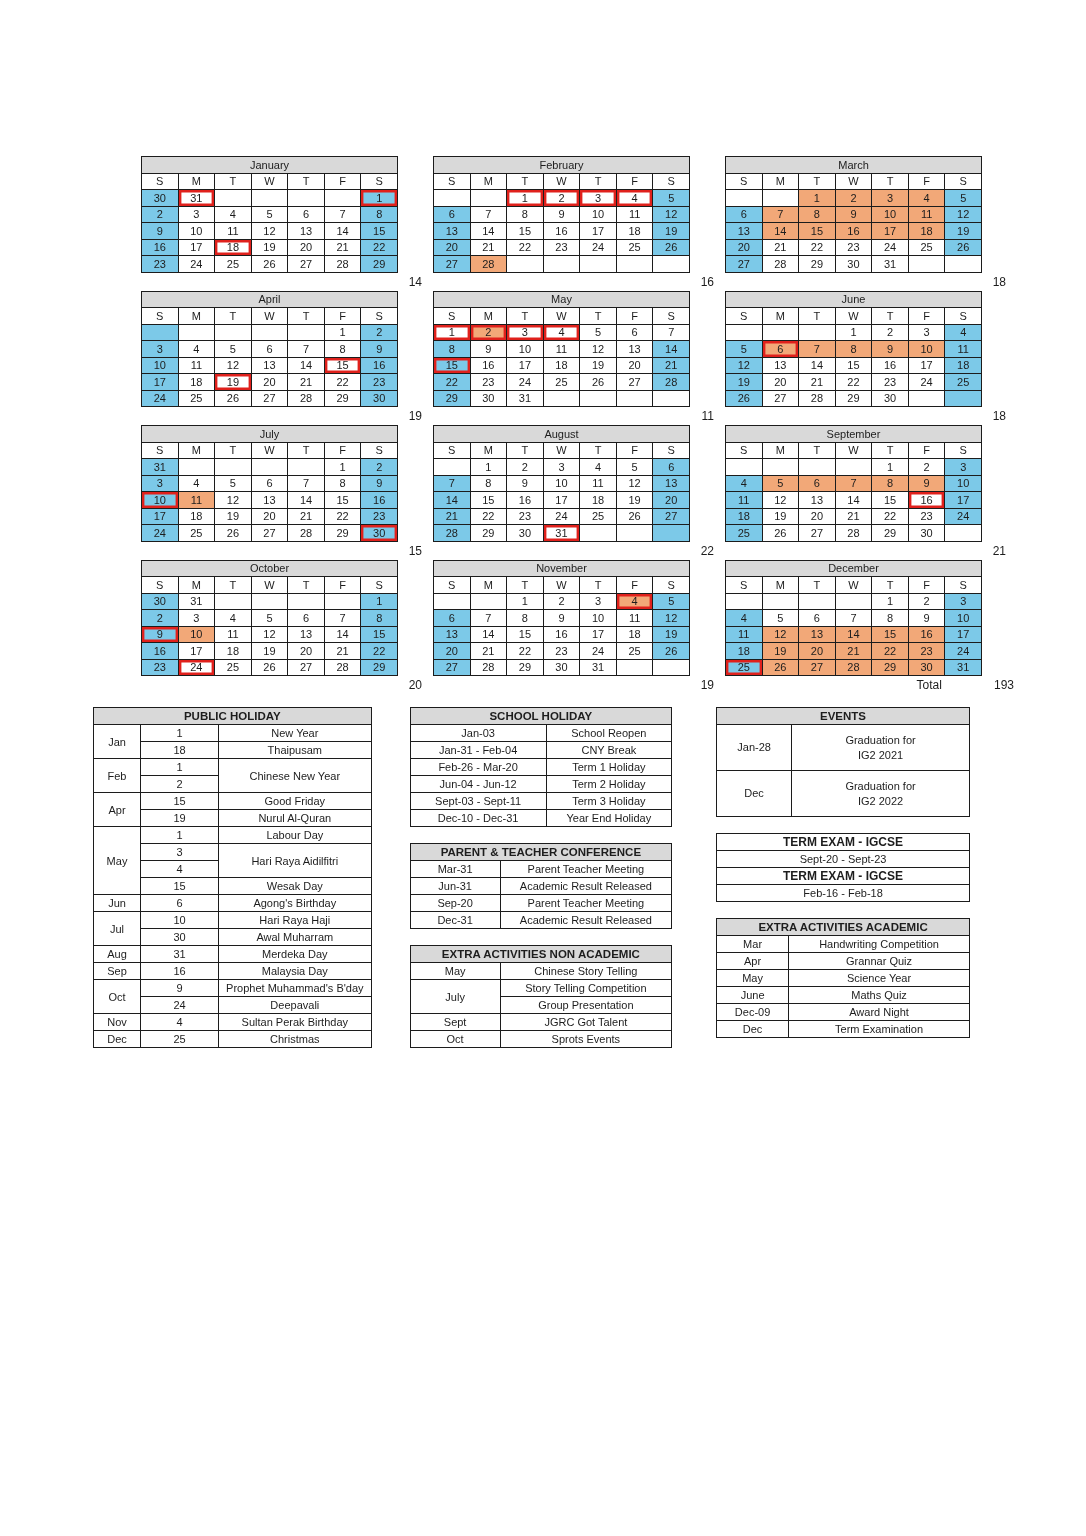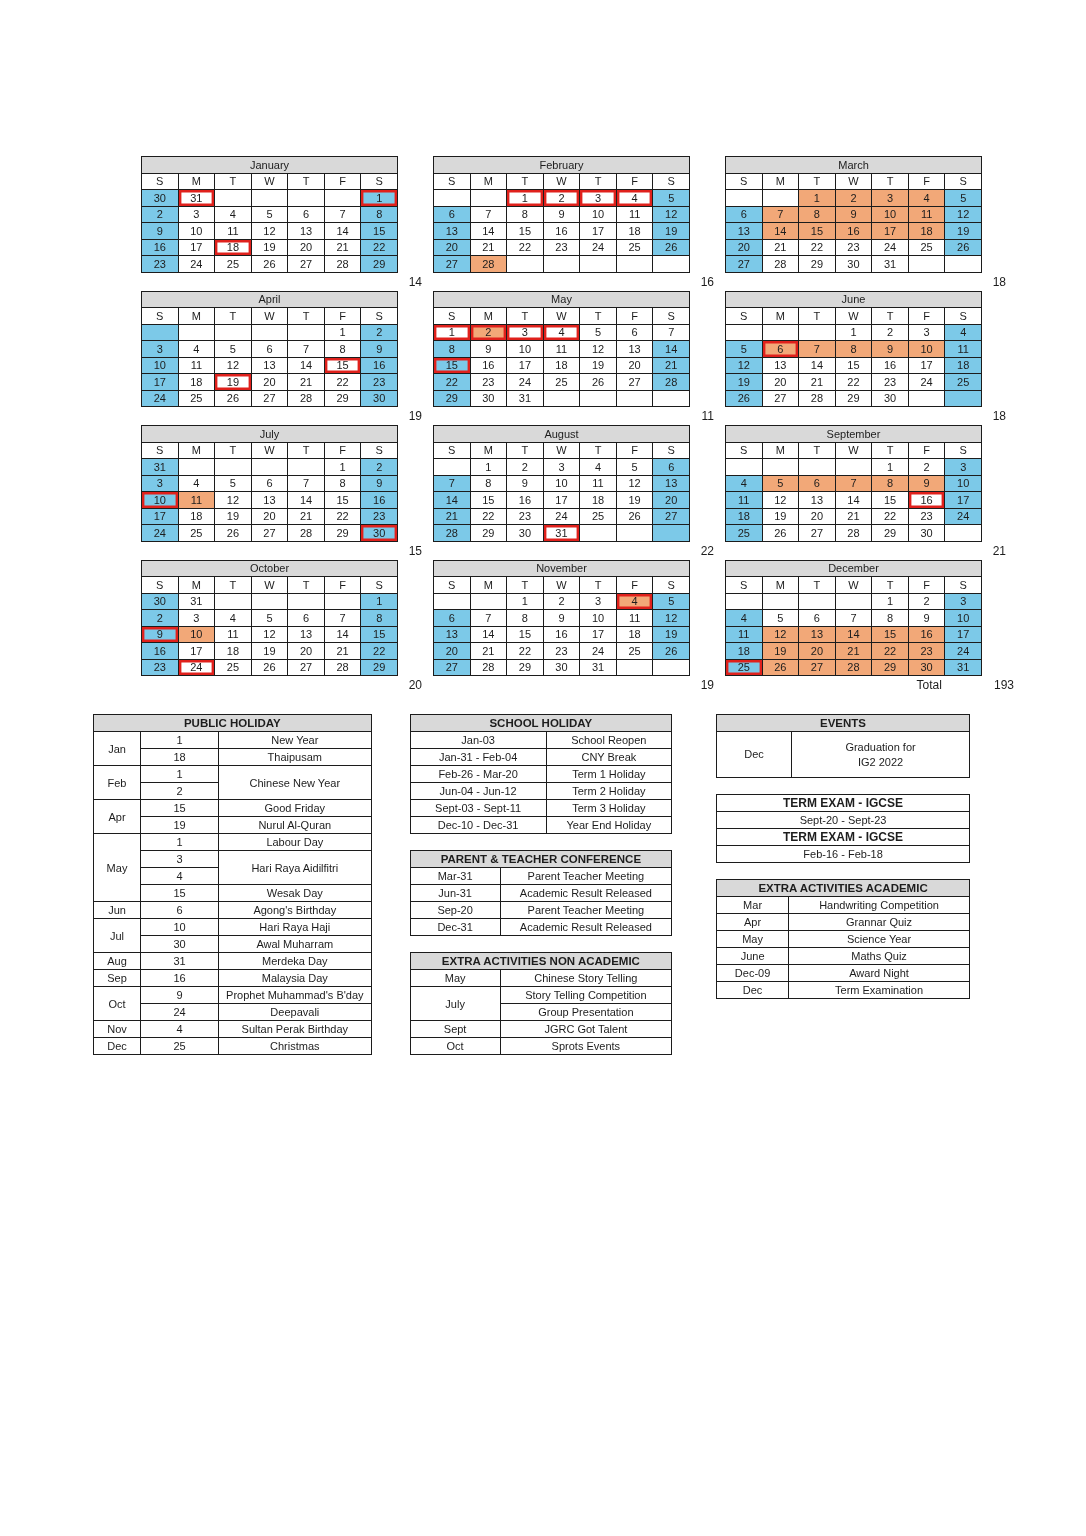--- a/index.html
+++ b/index.html
@@ -29,21 +29,21 @@
   }
   .month-name { background:var(--gray,#d9d9d9); }
   .cell-b { background:var(--blue,#7cc9e8); }
   .cell-o { background:var(--orange,#f2a878); }
   .cell-r { box-shadow: inset 0 0 0 2.4px var(--red,#e0211c); }
   .wk-count { text-align:right; font-size:12px; height:18px; padding-top:2px; margin-right:-24px; }
   .total-row { display:flex; justify-content:flex-end; font-size:12px; height:18px; padding-top:2px; }
   .total-row .tlabel { margin-right:52px; }
   .total-row .tvalue { margin-right:-32px; }
   
-  .bottom { display:flex; margin-top:20px; width:877px; }
+  .bottom { display:flex; margin-top:13px; width:877px; }
   .bcol-left  { width:293px; margin-right:38px; }
   .bcol-mid   { width:276px; margin-right:44px; }
   .bcol-right { width:267px; }
   .btable { border-collapse:collapse; width:100%; margin-bottom:16px; }
   .btable th, .btable td {
     border:1.8px solid #1c1c1c;
     font-size:11px; text-align:center; vertical-align:middle;
     height:17px; padding:1px 2px; font-weight:normal;
   }
   .btable th.bhead { background:var(--gray,#d9d9d9); font-weight:bold; font-size:11.5px; }
@@ -1067,20 +1067,27 @@
             <col style="width:75px">
             <col>
           </colgroup>
         <thead>
           <tr>
             <th colspan="2" class="bhead">EVENTS</th>
           </tr>
         </thead>
         <tbody id="ev-body">
             <tr>
+              <td>Jan-28</td>
+              <td>
+                <div>Graduation for</div>
+                <div>IG2 2021</div>
+              </td>
+            </tr>
+            <tr>
               <td>Dec</td>
               <td>
                 <div>Graduation for</div>
                 <div>IG2 2022</div>
               </td>
             </tr>
           </tbody>
       </table>
 
       <table class="btable">

